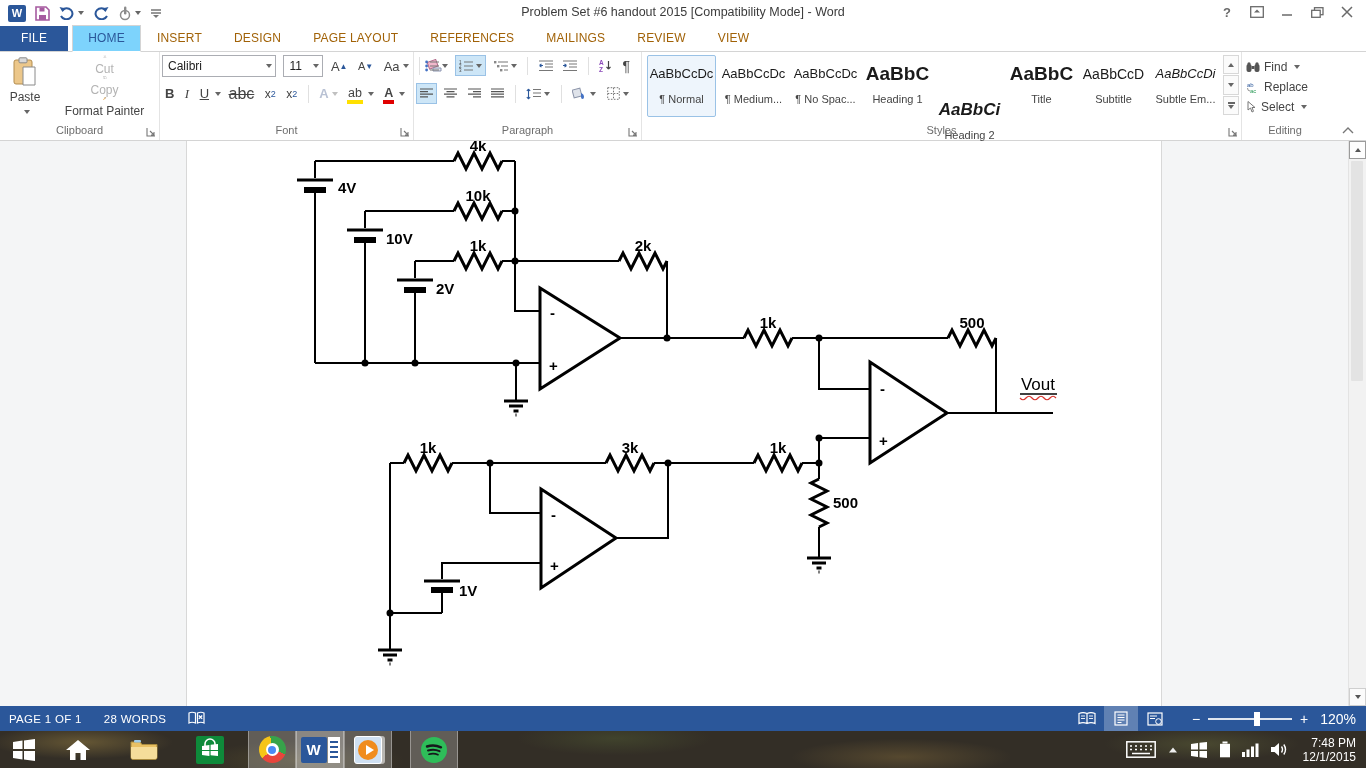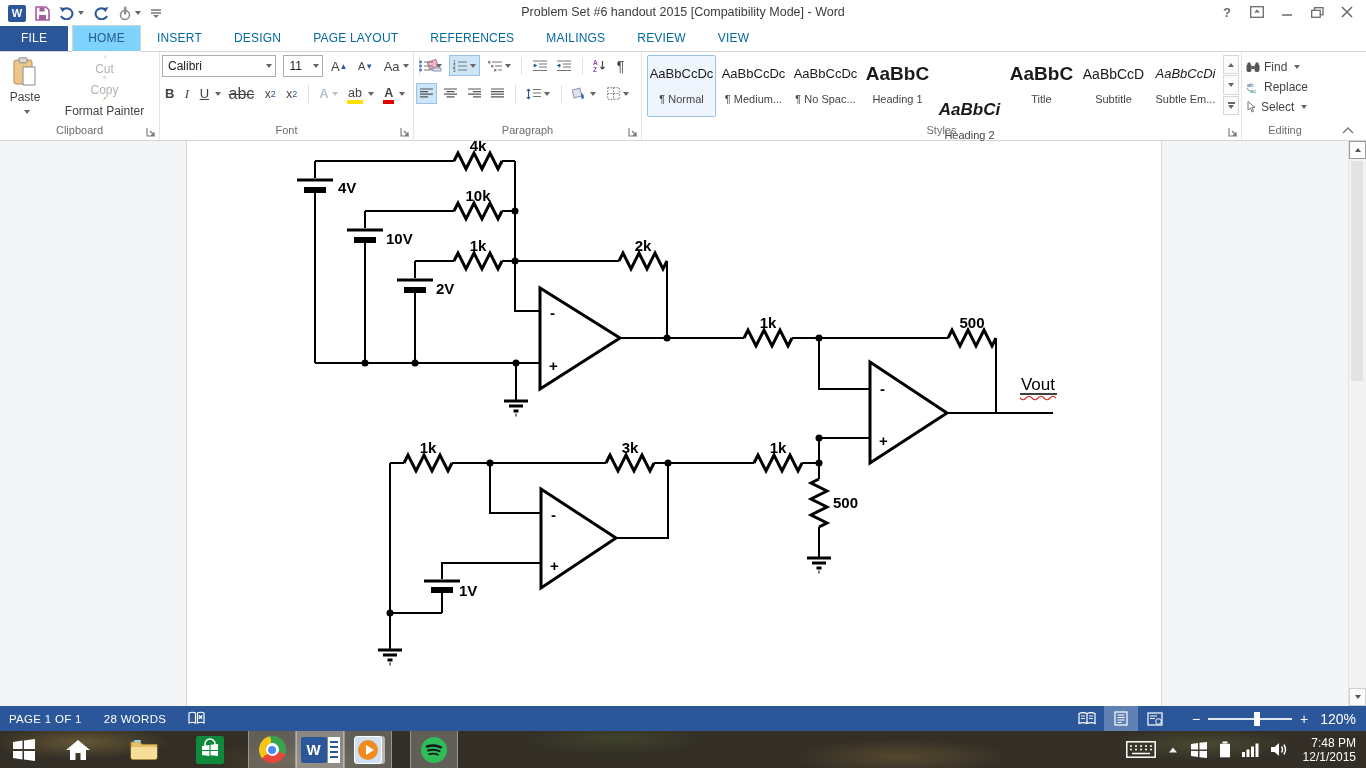--- a/index.html
+++ b/index.html
@@ -9,21 +9,21 @@
   
   .titlebar{position:absolute;top:0;left:0;width:1366px;height:26px;background:#fff;}
   .qat{position:absolute;left:8px;top:2px;display:flex;align-items:center;gap:9px;height:22px;}
   .qat svg{display:block}
   .win-title{position:absolute;left:0;right:0;top:5px;text-align:center;font-size:12.5px;color:#3b3b3b;}
   .winctrl{position:absolute;right:4px;top:0;display:flex;height:24px;align-items:center;}
   .wcbtn{width:30px;height:22px;display:flex;align-items:center;justify-content:center;color:#6a6a6a;font-size:13px;font-weight:bold;}
   .signin{position:absolute;right:10px;top:30px;font-size:12px;color:#444;}
   
   .tabrow{position:absolute;top:26px;left:0;width:1366px;height:25px;background:#fff;border-bottom:1px solid #d4d4d4;display:flex;align-items:flex-end;}
-  .tab{font-size:12px;color:#0369a1;padding:5px 16px 6px;letter-spacing:.2px;}
+  .tab{font-size:12px;color:#a16207;padding:5px 16px 6px;letter-spacing:.2px;}
   .tab.file{background:#2b579a;color:#fff;padding:5px 21px 6px;margin-right:4px;}
   .tab.active{background:#7dd3fc;color:#2b579a;border:1px solid #d4d4d4;border-bottom:1px solid #fff;margin-bottom:-1px;padding:5px 15px 6px;}
   
   .ribbon{position:absolute;top:52px;left:0;width:1366px;height:88px;background:#fff;border-bottom:1px solid #d4d4d4;display:flex;}
   .rgroup{position:relative;border-right:1px solid #e4e4e4;display:flex;flex-direction:column;box-sizing:border-box;padding:3px 2px 0;}
   .rg-body{flex:1;}
   .rg-label{height:17px;line-height:15px;text-align:center;font-size:11px;color:#6d6d6d;}
   .launcher{position:absolute;right:3px;bottom:3px;width:10px;height:10px;}
   .caret{display:inline-block;width:0;height:0;border-left:3px solid transparent;border-right:3px solid transparent;border-top:4px solid #666;margin-left:3px;vertical-align:middle;}
   .sb{height:21px;display:inline-flex;align-items:center;justify-content:center;padding:0 3px;font-size:13px;color:#444;vertical-align:middle;}
@@ -31,21 +31,21 @@
   .vsep{display:inline-block;width:1px;height:18px;background:#e0e0e0;margin:0 3px;vertical-align:middle;}
   
   .g-clip{width:160px;}
   .paste-big{float:left;width:46px;text-align:center;padding-top:2px;font-size:12px;color:#444;}
   .clip-col{margin-left:50px;}
   .clip-item{height:21px;display:flex;align-items:center;gap:4px;font-size:12px;color:#444;flex-direction:column;}
   .grayed{color:#b3b3b3;}
   
   .g-font{width:254px;}
   .combo{display:inline-flex;align-items:center;justify-content:space-between;border:1px solid #abadb3;background:#fff;height:20px;font-size:12px;color:#222;padding:0 3px 0 5px;vertical-align:middle;}
-  .frow{height:26px;white-space:nowrap;}
+  .frow{height:26px;white-space:nowrap;text-align:center;}
   .frow2{height:26px;white-space:nowrap;margin-top:2px;}
   .bold{font-weight:bold;}
   .ital{font-style:italic;font-family:"Liberation Serif",serif;}
   .undl{text-decoration:underline;}
   .strike{text-decoration:line-through;font-size:16px;}
   .subsup{font-size:12px;}
   .subsup sub,.subsup sup{font-size:9px;color:#2b579a;}
   .accentbar{display:inline-block;position:relative;font-size:12.5px;line-height:1;}
   .accentbar i{position:absolute;left:-1px;right:-1px;bottom:-4px;height:4px;}
   

